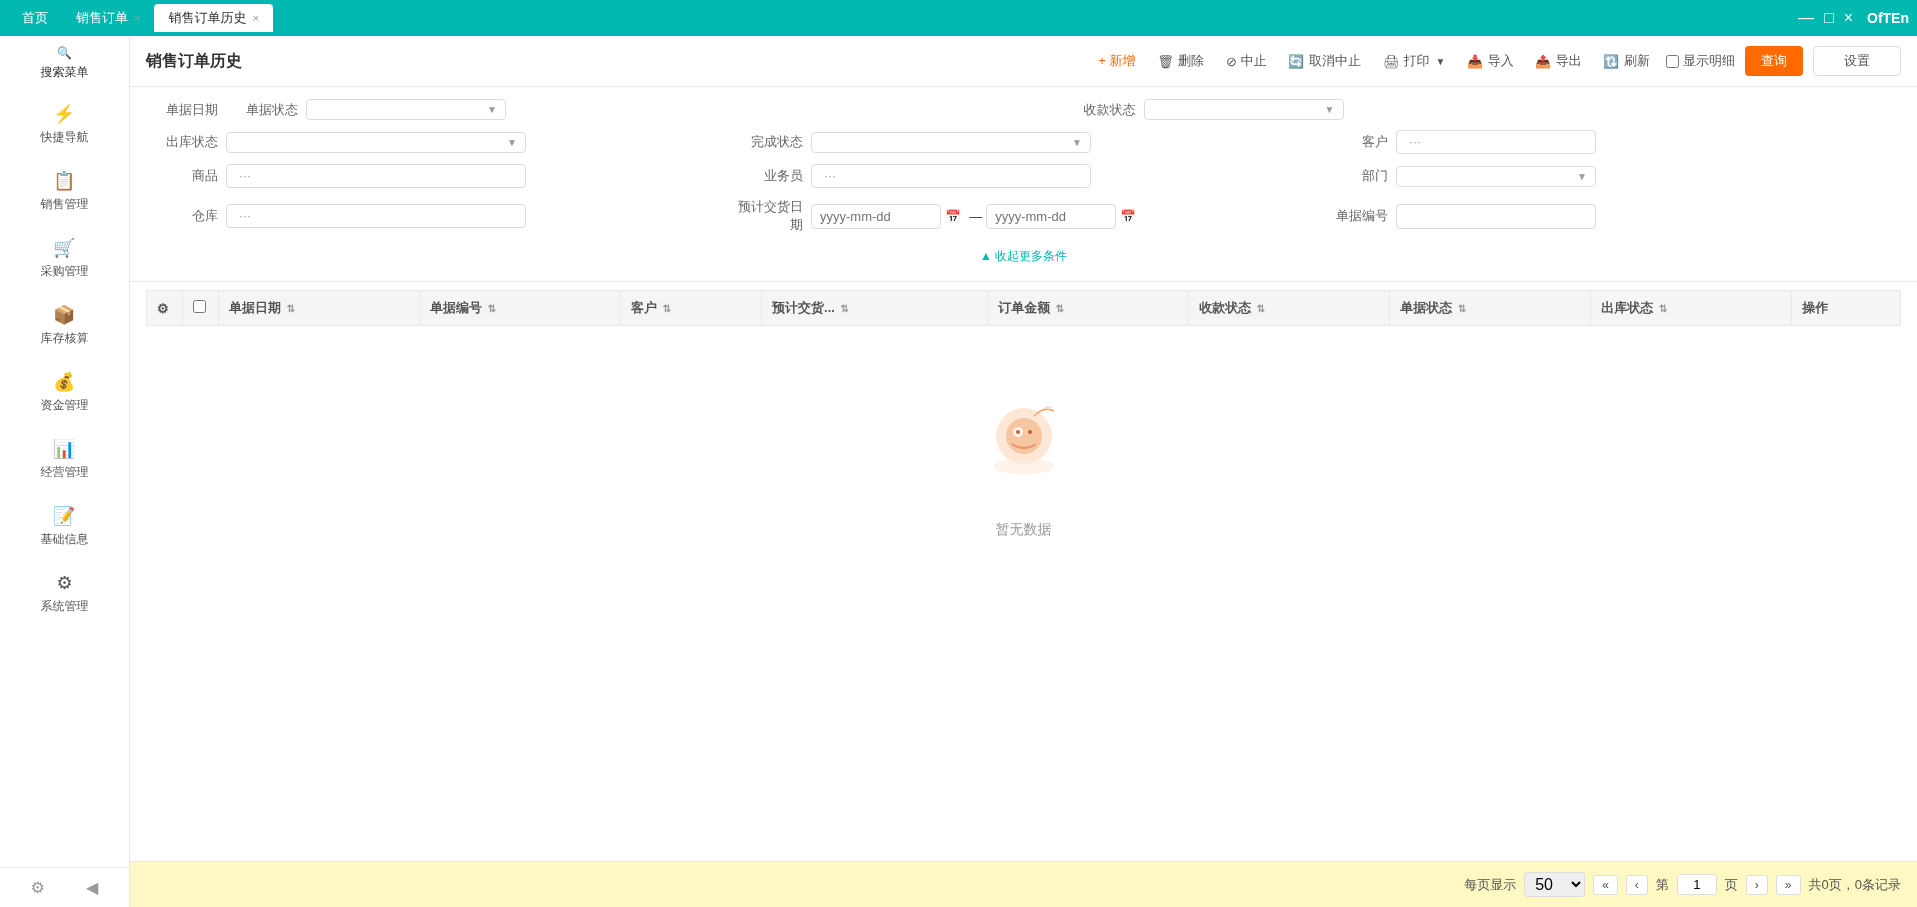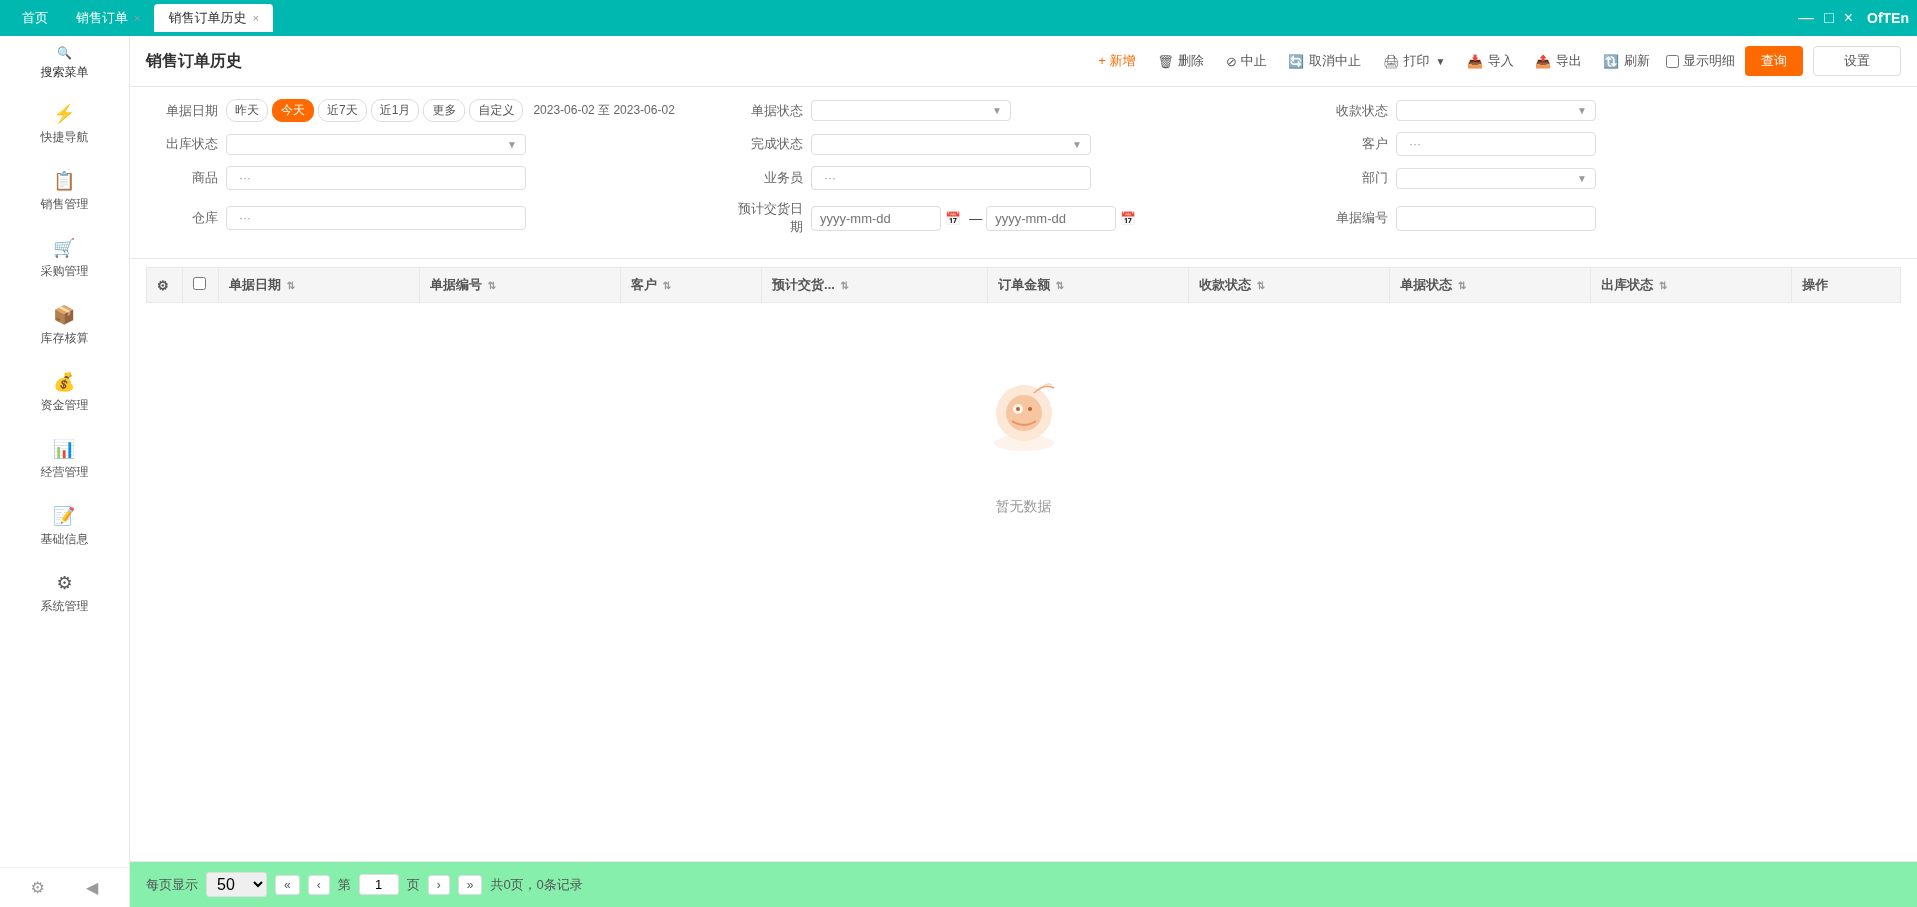--- a/index.html
+++ b/index.html
@@ -65,21 +65,21 @@
     .data-table td { border: 1px solid #e8e8e8; padding: 8px 10px; font-size: 13px; color: #333; }
     .data-table th .sort-icon { color: #999; font-size: 10px; margin-left: 2px; }
     .settings-col { width: 36px; text-align: center; }
     .checkbox-col { width: 36px; text-align: center; }
 
     
     .empty-state { flex: 1; display: flex; flex-direction: column; align-items: center; justify-content: center; padding: 60px 0; }
     .empty-icon { font-size: 80px; margin-bottom: 16px; }
 
     
-    .pagination { display: flex; align-items: center; padding: 10px 16px; border-top: 1px solid #e8e8e8; background: #86efac; gap: 8px; font-size: 13px; color: #555; }
+    .pagination { display: flex; align-items: center; justify-content: flex-end; padding: 10px 16px; border-top: 1px solid #e8e8e8; background: #fef9c3; gap: 8px; font-size: 13px; color: #555; }
     .page-select { border: 1px solid #ddd; border-radius: 3px; padding: 2px 6px; font-size: 16px; }
     .page-nav { border: 1px solid #ddd; border-radius: 3px; padding: 2px 8px; cursor: pointer; background: #fff; color: #555; font-size: 12px; }
     .page-nav:disabled { color: #ccc; cursor: default; }
     .page-input { border: 1px solid #ddd; border-radius: 3px; padding: 2px 6px; width: 40px; text-align: center; font-size: 13px; }
   </style>
 </head>
 <body>
 
 <div class="top-bar">
   <div class="tab-item">
@@ -188,31 +188,20 @@
           </label>
           <button class="btn-query">查询</button>
           <button class="btn-set">设置</button>
         </div>
       </div>
 
       <div class="filter-area">
 
         <div class="filter-row">
           <span class="filter-label">单据日期</span>
-          <div class="filter-control">
-            <div class="date-group">
-              <button class="date-btn">昨天</button>
-              <button class="date-btn active">今天</button>
-              <button class="date-btn">近7天</button>
-              <button class="date-btn">近1月</button>
-              <button class="date-btn">更多</button>
-              <button class="date-btn">自定义</button>
-              <span class="date-range">2023-06-02 至 2023-06-02</span>
-            </div>
-          </div>
           <span class="filter-label" style="width:80px;">单据状态</span>
           <div class="filter-control">
             <div class="select-control" style="min-width:200px;">
               <span class="arrow">▼</span>
             </div>
           </div>
           <span class="filter-label" style="width:80px;">收款状态</span>
           <div class="filter-control">
             <div class="select-control" style="min-width:200px;">
               <span class="arrow">▼</span>
@@ -276,20 +265,23 @@
             <span class="dash">—</span>
             <input type="text" class="date-input" placeholder="yyyy-mm-dd" style="">
             <span class="cal-icon">📅</span>
           </div>
           <span class="filter-label" style="width:80px;">单据编号</span>
           <div class="filter-control">
             <input type="text" class="input-control" style="min-width: 200px;">
           </div>
         </div>
 
+        <div class="collapse-row">
+          <span>▲ 收起更多条件</span>
+        </div>
       </div>
 
       <div class="table-area">
         <table class="data-table">
           <thead>
             <tr>
               <th class="settings-col">
                 <span>⚙</span>
               </th>
               <th class="checkbox-col">

